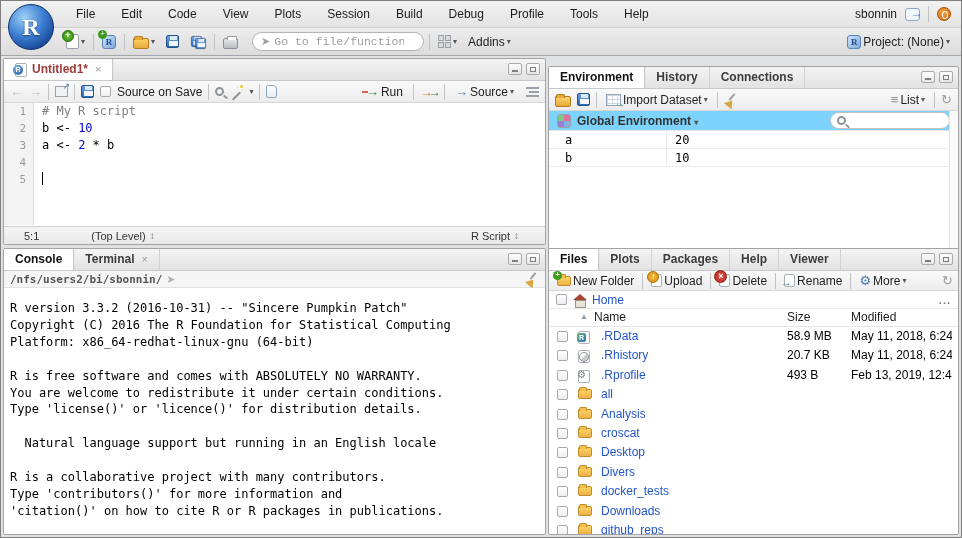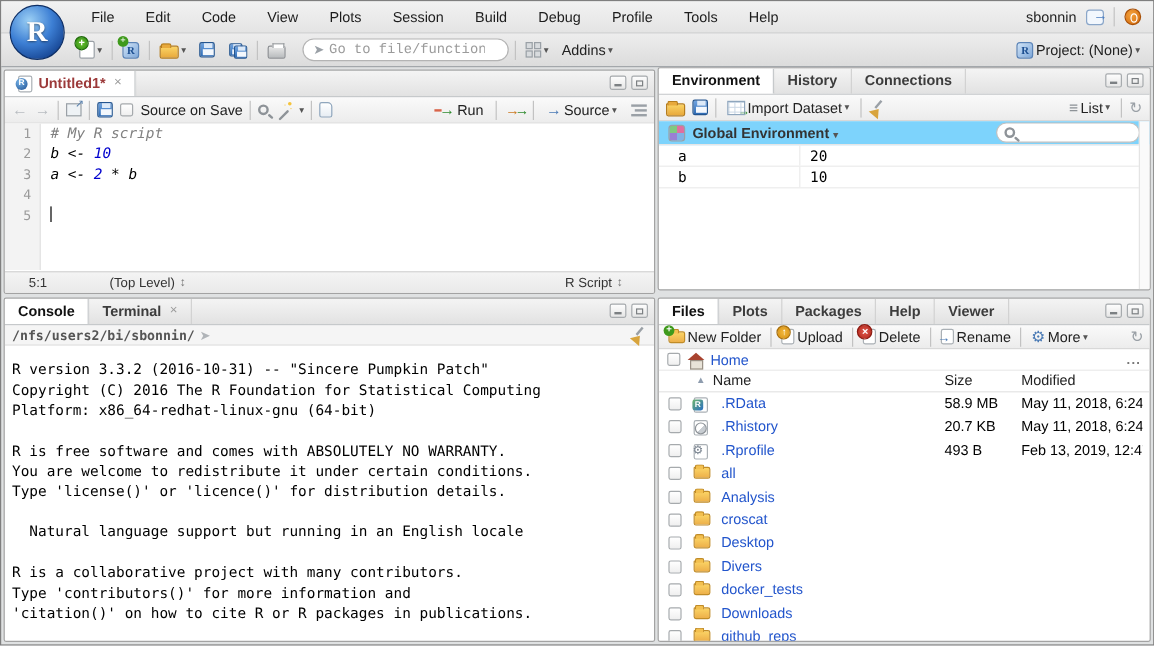--- a/index.html
+++ b/index.html
@@ -55,21 +55,21 @@
   .icon-grid { width:13px; height:13px; display:grid; grid-template-columns:1fr 1fr; grid-template-rows:1fr 1fr; gap:1px; }
   .icon-grid span { background:#d8dbde; border:1px solid #9aa0a6; }
   .label12 { font-size:12px; color:#222; }
   .toolbar-right { margin-left:auto; display:flex; align-items:center; gap:5px; padding-right:8px; }
 
   
   .workspace { position:absolute; left:0; top:55px; right:0; bottom:0; }
   .pane { position:absolute; background:#fff; border:1px solid #a3a3a3; border-radius:2px; overflow:hidden; }
   #source-pane  { left:2px;  top:2px;   width:543px; height:187px; }
   #console-pane { left:2px;  top:192px; width:543px; bottom:2px; }
-  #env-pane     { left:547px; top:0;  right:2px; height:186px; }
+  #env-pane     { left:547px; top:10px;  right:2px; height:186px; }
   #files-pane   { left:547px; top:192px; right:2px; bottom:2px; }
 
   .tabbar { position:relative; height:22px; background:linear-gradient(#f4f4f4,#e2e2e2); border-bottom:1px solid #c6c9cb; display:flex; }
   .tab { display:flex; align-items:center; gap:5px; padding:0 11px; font-size:12px; font-weight:700; color:#3c3c3c;
     border-right:1px solid #d2d2d2; line-height:21px; }
   .tab.active { background:#fff; border-right:1px solid #c6c9cb; box-shadow:1px 0 0 rgba(0,0,0,.02); color:#111; }
   .tab .close { color:#9a9a9a; font-size:11px; font-weight:400; margin-left:2px; }
   .winctl { position:absolute; right:5px; top:4px; display:flex; gap:4px; }
   .winctl .min, .winctl .max { width:14px; height:12px; border:1px solid #a7abae; border-radius:2px; background:linear-gradient(#fdfdfd,#e6e6e6); position:relative; }
   .winctl .min::after { content:""; position:absolute; left:3px; right:3px; bottom:2px; height:2px; background:#7c8083; }
@@ -98,21 +98,21 @@
   .arrow-blue { color:#4a7ab5; font-weight:bold; font-size:13px; }
   .rerun { letter-spacing:-4px; font-size:12px; font-weight:bold; }
   .rerun .o { color:#cc7a22; } .rerun .g { color:#2e8b2e; }
   .icon-outline { width:13px; height:10px; border-top:2px solid #9aa0a6; border-bottom:2px solid #9aa0a6; position:relative; margin-left:2px; }
   .icon-outline::after { content:""; position:absolute; left:3px; top:2px; right:0; height:2px; background:#9aa0a6; }
   .btnlabel { font-size:12px; color:#222; }
 
   .editor { position:relative; height:122px; font-family:"DejaVu Sans Mono", monospace; font-size:12px; background:#fff; }
   .gutter { position:absolute; left:0; top:0; bottom:0; width:30px; background:#f3f3f3; border-right:1px solid #e2e2e2; }
   .code-area { position:absolute; left:30px; top:0; right:0; bottom:0; }
-  .code-line { height:17px; line-height:17px; white-space:pre; padding-left:8px;font-style:italic; }
+  .code-line { height:17px; line-height:17px; white-space:pre; padding-left:8px; }
   .line-num { height:17px; line-height:17px; text-align:right; padding-right:7px; color:#9a9a9a; font-family:"DejaVu Sans Mono", monospace; font-size:11px; }
   .tok-comment { color:#808080; }
   .tok-number { color:#0000cd; }
   .tok-plain { color:#000; }
   .cursor { display:inline-block; width:1px; height:13px; background:#000; vertical-align:-2px; }
 
   .src-status { position:absolute; left:0; right:0; bottom:0; height:18px; background:linear-gradient(#f4f4f4,#e9e9e9); border-top:1px solid #d0d0d0; display:flex; align-items:center; font-size:11px; color:#333; }
   .src-status .pos { margin-left:20px; }
   .src-status .scope { margin-left:52px; display:flex; gap:4px; align-items:center; }
   .src-status .ftype { margin-left:auto; margin-right:26px; display:flex; gap:4px; align-items:center; }

